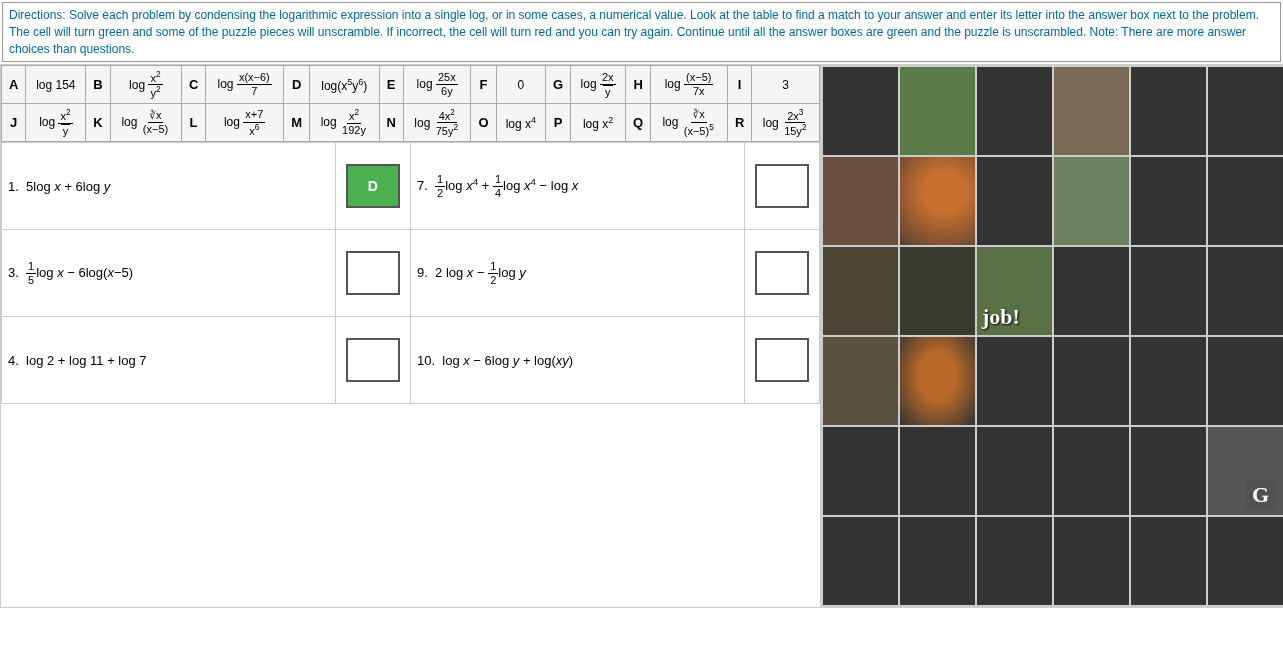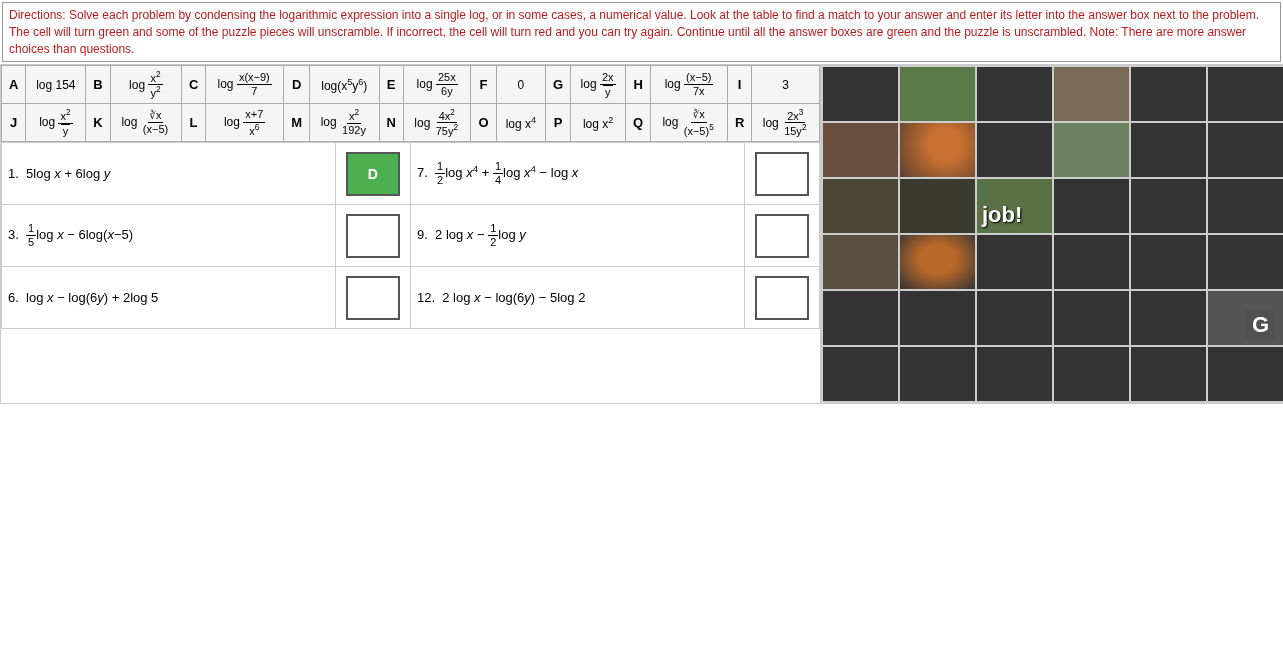--- a/index.html
+++ b/index.html
@@ -8,21 +8,21 @@
       font-size: 13px;
       background: #fff;
       width: 1283px;
       min-height: 653px;
       overflow-x: hidden;
     }
     .directions {
       border: 1px solid #999;
       padding: 4px 6px;
       font-size: 12px;
-      color: #b91c1c;
+      color: #0369a1;
       line-height: 1.4;
       margin: 2px;
     }
     .main-container {
       display: flex;
       flex-direction: row;
       width: 100%;
       border: 1px solid #ccc;
       margin-top: 2px;
     }
@@ -51,21 +51,21 @@
       font-weight: bold;
       font-size: 13px;
       color: #000;
     }
     .problems-section {
       width: 100%;
       border-collapse: collapse;
     }
     .problems-section td {
       border: 1px solid #ccc;
-      padding: 8px 6px;
+      padding: 21px 6px;
       vertical-align: middle;
       margin-left: 34px;
     }
     .problem-row {
       height: 62px;
     }
     .problem-num {
       width: 310px;
       font-size: 13px;
     }
@@ -80,21 +80,22 @@
       grid-template-rows: repeat(6, 1fr);
       background: #ccc;
       gap: 2px;
       padding: 2px;
     }
     .puzzle-cell {
       background: #888;
       overflow: hidden;
       position: relative;
       width: 75px;
-      height: 54px;
+      height: 88px;
+      font-family: Liberation Serif, serif;
     }
     .puzzle-cell.dark {
       background: #333;
     }
     .job-text {
       position: absolute;
       bottom: 5px;
       left: 5px;
       font-size: 22px;
       font-weight: bold;
@@ -156,21 +157,21 @@
           <tr class="header-row">
         <td class="col-label">A</td>
         <td class="math">log 154</td>
         <td class="col-label">B</td>
         <td class="math">log <span class="fraction">
                 <span class="num">x<sup>2</sup></span>
                 <span class="den">y<sup>2</sup></span>
               </span></td>
         <td class="col-label">C</td>
         <td class="math">log <span class="fraction">
-                <span class="num">x(x−9)</span>
+                <span class="num">x(x−6)</span>
                 <span class="den">7</span>
               </span></td>
         <td class="col-label">D</td>
         <td class="math">log(x<sup>5</sup>y<sup>6</sup>)</td>
         <td class="col-label">E</td>
         <td class="math">log <span class="fraction">
                 <span class="num">25x</span>
                 <span class="den">6y</span>
               </span></td>
         <td class="col-label">F</td>
@@ -271,36 +272,36 @@
           <span>9. &nbsp;2 log <i>x</i> − <span class="fraction">
                   <span class="num">1</span>
                   <span class="den">2</span>
                 </span>log <i>y</i></span>
         </td>
         <td class="answer-box-cell">
           <input class="answer-input" value="" readonly="" style="">
         </td>
       </tr>
 
-
-
       <tr class="problem-row">
         <td class="problem-num">
-          <span>6. &nbsp;log <i>x</i> − log(6<i>y</i>) + 2log 5</span>
-        </td>
-        <td class="answer-box-cell">
-          <input class="answer-input" value="" readonly="" style="">
-        </td>
-        <td class="problem-num">
-          <span>12. &nbsp;2 log <i>x</i> − log(6<i>y</i>) − 5log 2</span>
-        </td>
-        <td class="answer-box-cell">
-          <input class="answer-input" value="" readonly="" style="">
-        </td>
-      </tr>
+          <span>4. &nbsp;log 2 + log 11 + log 7</span>
+        </td>
+        <td class="answer-box-cell">
+          <input class="answer-input" value="" readonly="" style="">
+        </td>
+        <td class="problem-num">
+          <span>10. &nbsp;log <i>x</i> − 6log <i>y</i> + log(<i>xy</i>)</span>
+        </td>
+        <td class="answer-box-cell">
+          <input class="answer-input" value="" readonly="" style="">
+        </td>
+      </tr>
+
+
     </tbody>
       </table>
   </div>
 
   <div class="right-section">
 
     <div class="puzzle-cell dark"></div>
     <div class="puzzle-cell" style="background:#5a7a4a;"></div>
     <div class="puzzle-cell dark"></div>
     <div class="puzzle-cell" style="background:#7a6a55;"></div>

